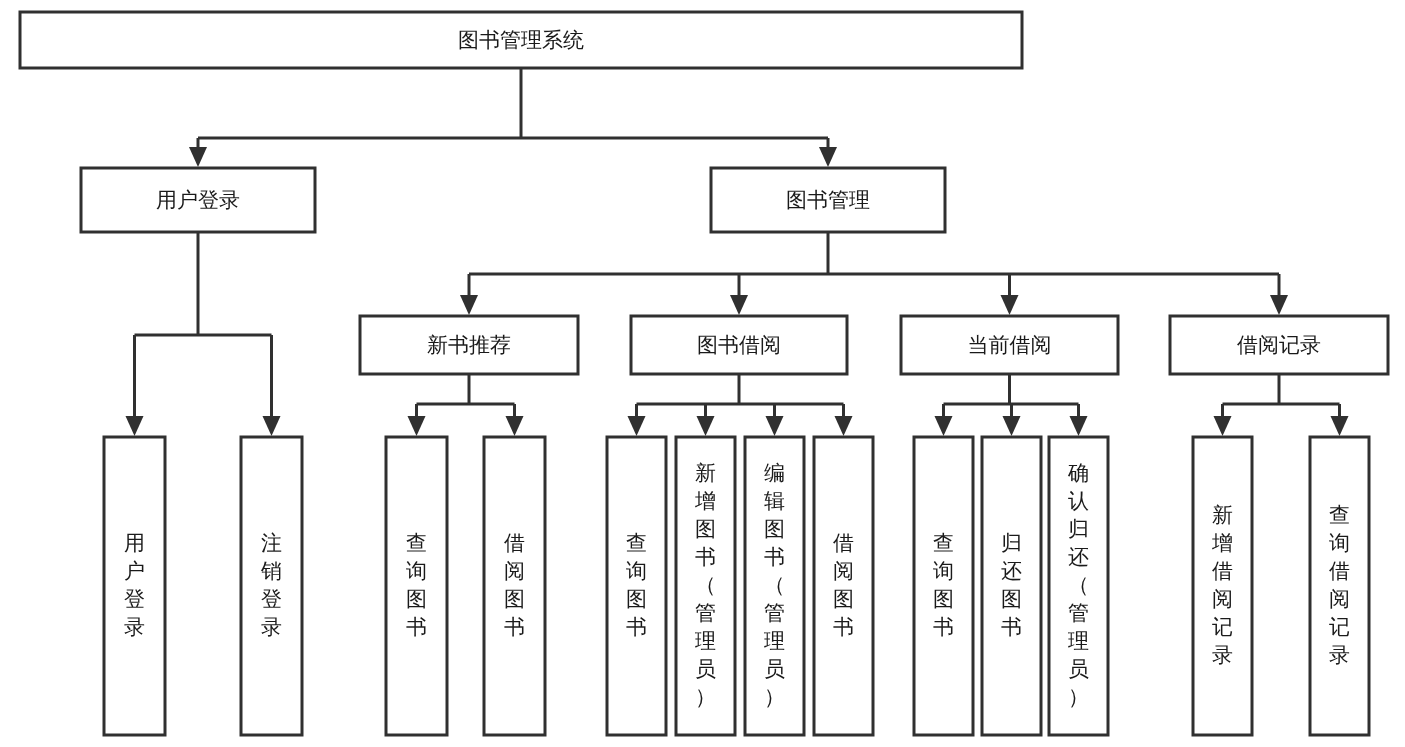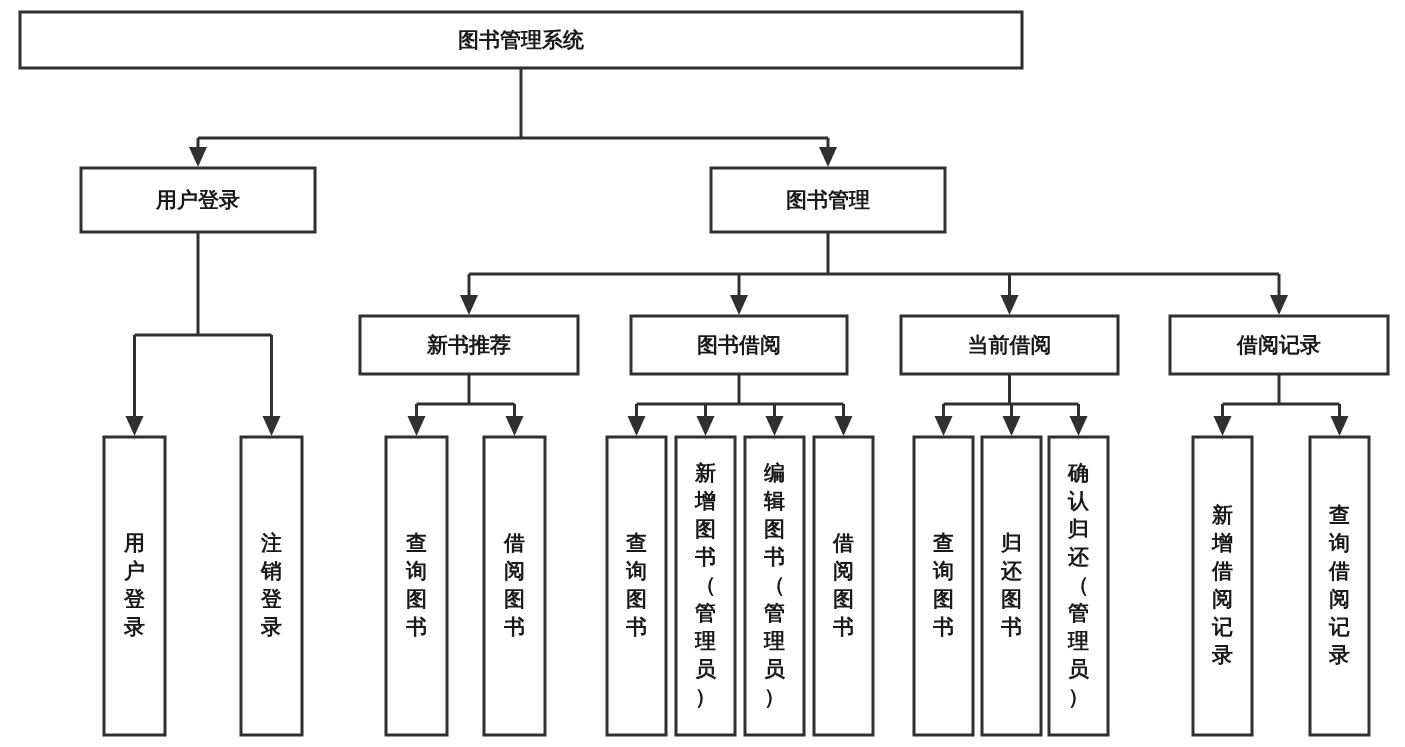--- a/index.html
+++ b/index.html
@@ -11,21 +11,20 @@
     width: 1405px;
     height: 747px;
     font-family: "Liberation Sans", "DejaVu Sans", sans-serif;
     overflow: hidden;
     position: relative;
   }
   #diagram-root {
     position: relative;
     width: 1405px;
     height: 560px;
-    font-weight: bold;
   }
   svg.flow {
     position: absolute;
     top: 0;
     left: 0;
     width: 1405px;
     height: 747px;
     display: block;
   }
   .node-rect {

